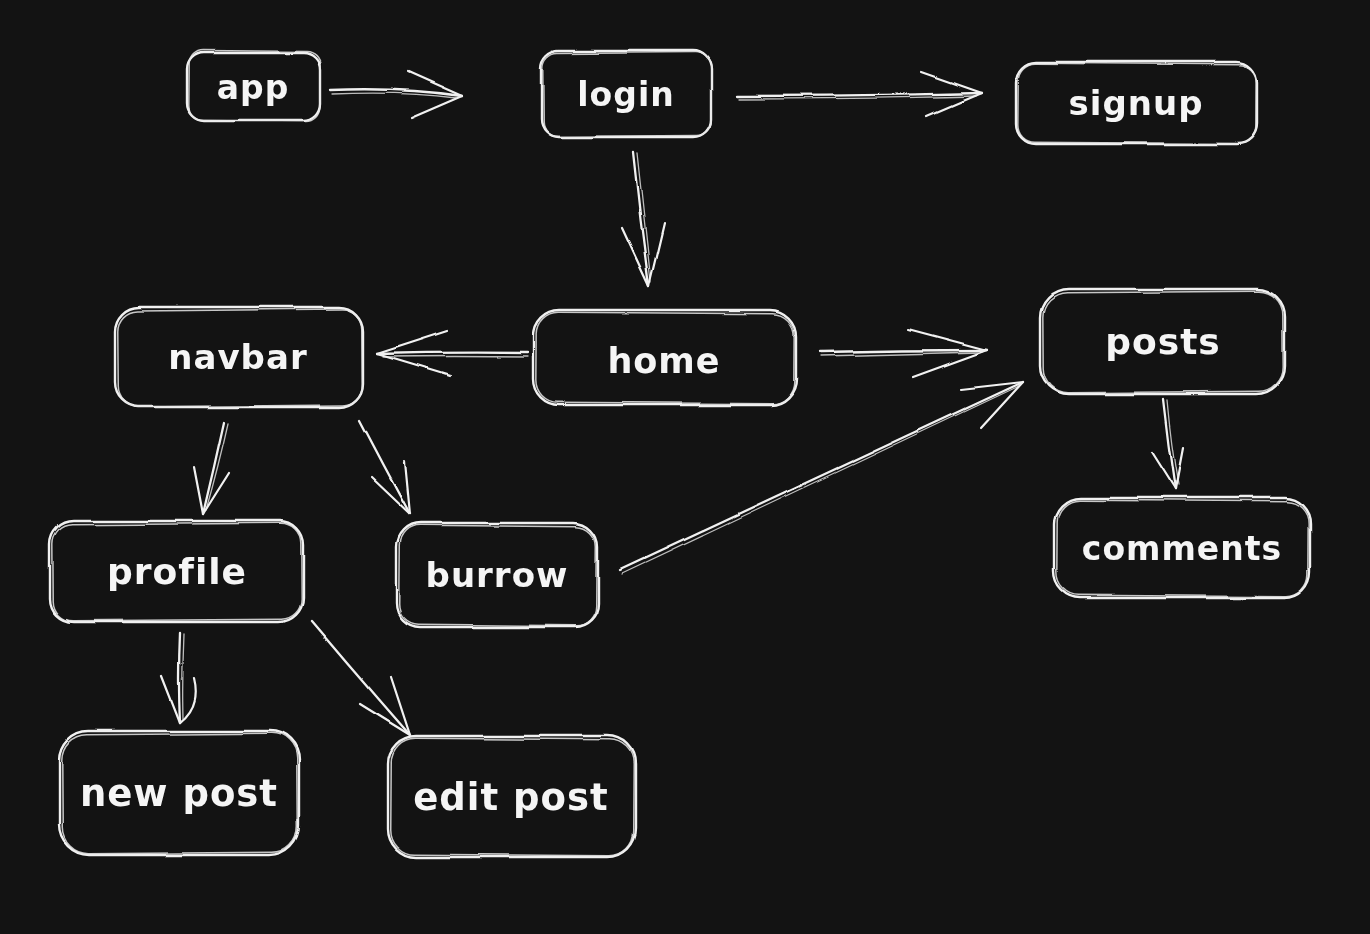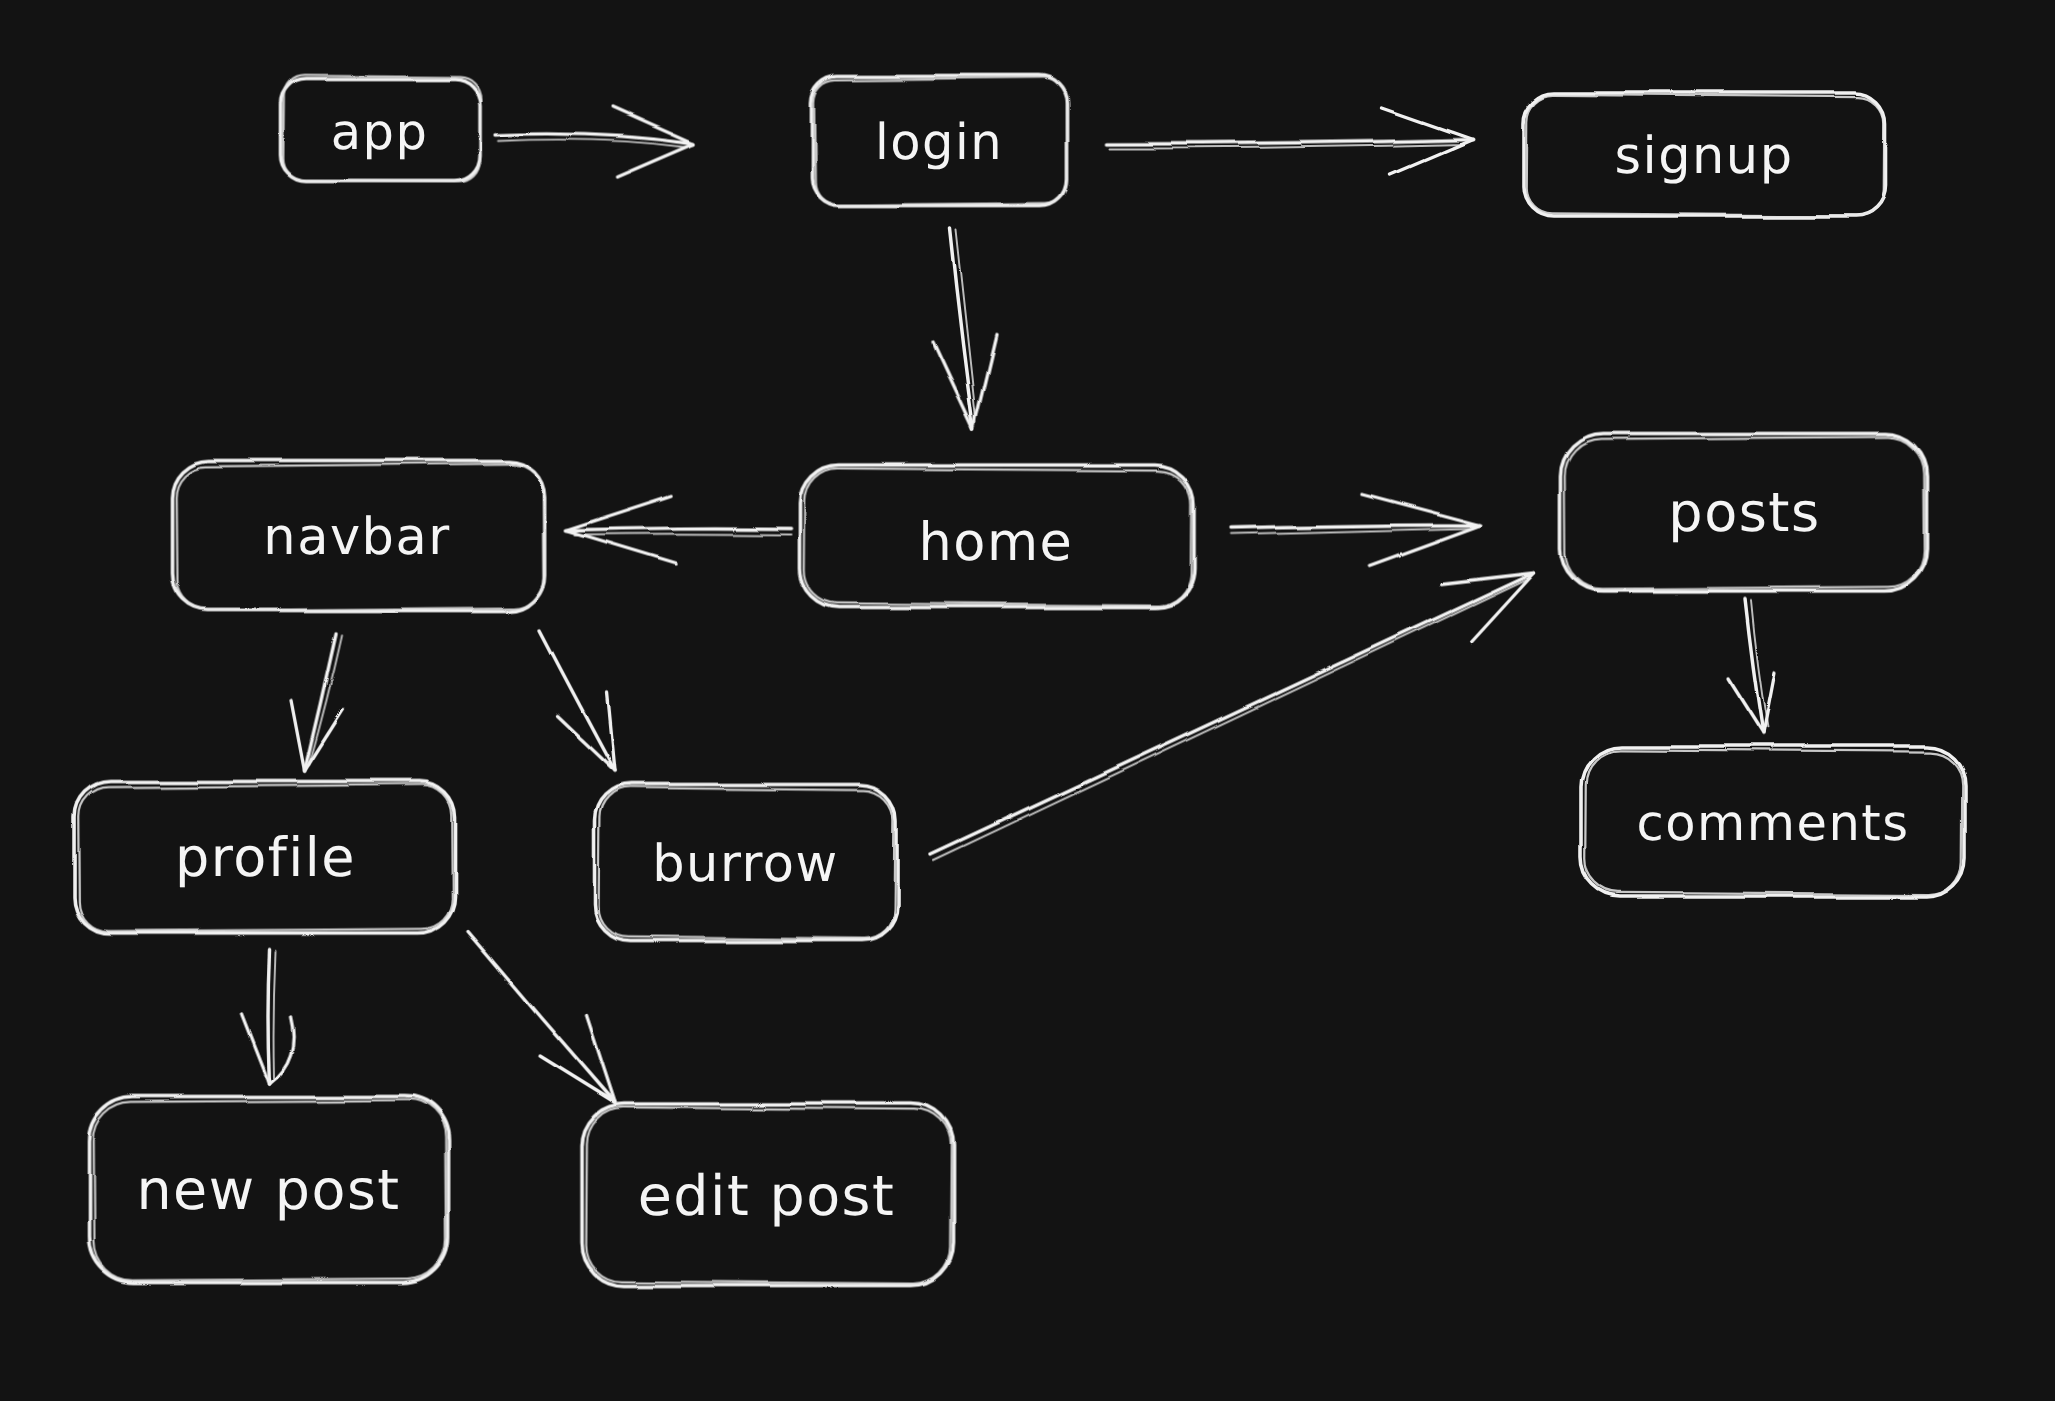--- a/index.html
+++ b/index.html
@@ -8,20 +8,21 @@
     background: #121212;
     width: 1370px;
     height: 934px;
     overflow: hidden;
   }
   .canvas-wrap {
     position: relative;
     width: 1370px;
     height: 934px;
     background: #131313;
+    font-weight: bold;
   }
   svg {
     display: block;
   }
   .shape {
     fill: none;
     stroke: #f1f1f1;
     stroke-width: 2.4;
     stroke-linecap: round;
     stroke-linejoin: round;

